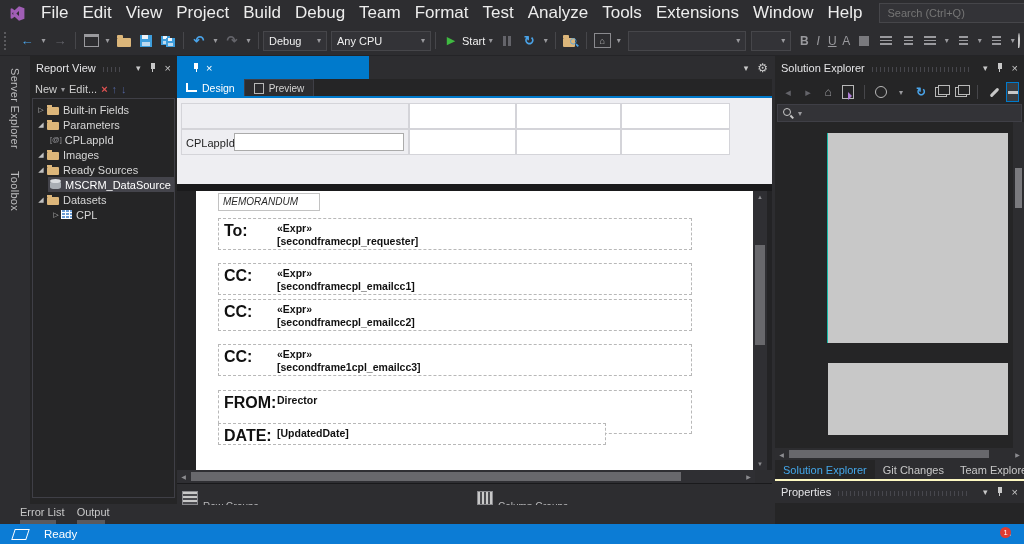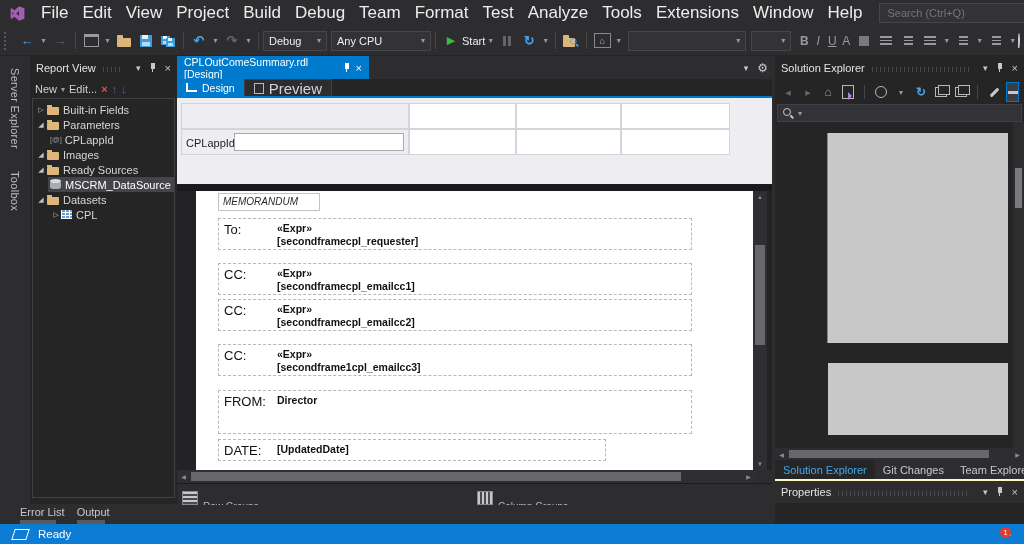--- a/index.html
+++ b/index.html
@@ -77,35 +77,35 @@
   .paric{font-size:7.5px;color:#9a9a9e;margin-right:3px;flex:none}
   .selband{position:absolute;left:15px;right:0;top:0;bottom:0;background:#44444b}
 
   
   .ed{position:absolute;left:177px;top:56px;width:595px;height:468px;background:#2d2d30}
   .doctab{position:absolute;left:0;top:0;width:192px;height:23px;background:#007acc;color:#fff;display:flex;align-items:center;font-size:10.5px;padding:0 7px;box-sizing:border-box;gap:6px}
   .doctab .pin::before{background:#fff}.doctab .pin::after{background:#fff}
   .tabr{position:absolute;right:4px;top:0;height:23px;display:flex;align-items:center;gap:9px;color:#c8c8c8}
   .subtabs{position:absolute;left:0;top:23px;width:595px;height:17px;background:#252526;display:flex}
   .dsn{background:#007acc;color:#fff;font-size:10.5px;display:flex;align-items:center;padding:0 9px;gap:5px}
-  .pvw{color:#d4d4d4;font-size:15px;display:flex;align-items:center;padding:0 9px;gap:5px;background:#2d2d30;border:1px solid #3f3f46;border-bottom:none;box-sizing:border-box}
+  .pvw{color:#d4d4d4;font-size:10px;display:flex;align-items:center;padding:0 9px;gap:5px;background:#2d2d30;border:1px solid #3f3f46;border-bottom:none;box-sizing:border-box}
   .ruler-ic{width:9px;height:7px;border-left:2px solid #fff;border-bottom:2px solid #fff}
   .pvw-ic{width:8px;height:9px;border:1px solid #b8b8b8;position:relative}
   .blueline{position:absolute;left:0;top:40px;width:595px;height:2px;background:#007acc}
   .param{position:absolute;left:0;top:42px;width:595px;height:86px;background:#eeeef2}
   .pcell{position:absolute;background:#fff;border:1px solid #d4d4d9;box-sizing:border-box}
   .pcell.gray{background:transparent}
   .plabel{position:absolute;left:9px;top:39px;font-size:11px;color:#1e1e1e}
   .pinput{position:absolute;left:57px;top:35px;width:170px;height:18px;background:#fff;border:1px solid #ababab;box-sizing:border-box;font-size:11px;padding:0 3px;font-family:"Liberation Sans",sans-serif}
   .darkgap{position:absolute;left:0;top:128px;width:595px;height:7px;background:#1a1a1c}
   .surface{position:absolute;left:0;top:135px;width:595px;height:279px;background:#232325}
   .page{position:absolute;left:19px;top:0;width:557px;height:279px;background:#fff;overflow:hidden}
   .memo{position:absolute;left:22px;top:2px;width:102px;height:18px;border:1px solid #c2c2c2;font-style:italic;font-size:10px;color:#2a2a2a;padding:2px 0 0 4px;box-sizing:border-box}
   .fbox{position:absolute;left:22px;width:474px;border:1px dashed #b8b8b8;background:#fff;box-sizing:border-box}
-  .fbox .lab{position:absolute;left:5px;top:3px;font-weight:normal;font-size:13px;color:#111}
+  .fbox .lab{position:absolute;left:5px;top:3px;font-weight:bold;font-size:16px;color:#111}
   .fbox .val{position:absolute;left:58px;top:3px;font-weight:bold;font-size:10.5px;color:#111;line-height:13px}
   .vscroll{position:absolute;left:576px;top:0;width:14px;height:279px;background:#2f2f33}
   .varrow{position:absolute;left:0;width:14px;height:12px;display:flex;align-items:center;justify-content:center;font-size:6px;color:#8c8c90}
   .vthumb{position:absolute;left:2px;width:10px;background:#68686c}
   .hscroll{position:absolute;left:0;top:414px;width:578px;height:13px;background:#2f2f33}
   .harrow{position:absolute;top:0;width:13px;height:13px;display:flex;align-items:center;justify-content:center;font-size:6px;color:#8c8c90}
   .hthumb{position:absolute;top:2px;height:9px;background:#68686c}
   .grouping{position:absolute;left:0;top:427px;width:595px;height:41px;background:#2d2d30;border-top:1px solid #1a1a1c}
   .rgic{position:absolute;width:14px;height:12px;border:1px solid #8a8a8e;background:repeating-linear-gradient(#c8c8c8 0 2px,#4a4a4e 2px 4px)}
   .cgic{position:absolute;width:14px;height:12px;border:1px solid #8a8a8e;background:repeating-linear-gradient(90deg,#c8c8c8 0 2px,#4a4a4e 2px 4px)}
@@ -341,21 +341,20 @@
       <div class="trow" style="padding-left:18px">
         <span class="tw-exp">▷</span>
         <span class="tblic"></span>
         <span>CPL</span>
       </div>
     </div>
   </div>
 
   <div class="ed">
     <div class="doctab">
-      <span>CPLOutComeSummary.rdl [Design]</span>
       <span class="pin"></span>
       <span style="font-size:11px">×</span>
     </div>
     <div class="tabr">
       <span style="font-size:9px">▾</span>
       <span style="font-size:12px">⚙</span>
     </div>
     <div class="subtabs">
       <div class="dsn">
         <span class="ruler-ic"></span>
@@ -413,21 +412,21 @@
               <div>«Expr»</div>
               <div>[secondframe1cpl_emailcc3]</div>
             </div>
         </div>
         <div class="fbox" style="top:199px;height:44px">
           <span class="lab">FROM:</span>
           <div class="val">
               <div>Director</div>
             </div>
         </div>
-        <div class="fbox" style="top:248px;height:22px;width:388px">
+        <div class="fbox" style="top:232px;height:22px;width:388px">
           <span class="lab">DATE:</span>
           <div class="val">
               <div>[UpdatedDate]</div>
             </div>
         </div>
       </div>
       <div class="vscroll">
         <span class="varrow" style="top:0">▲</span>
         <span class="vthumb" style="top:54px;height:100px"></span>
         <span class="varrow" style="bottom:0">▼</span>
@@ -521,20 +520,20 @@
         <i style="width:36px"></i>
     </span>
     <span class="btab">
       <span>Output</span>
         <i style="width:28px"></i>
     </span>
   </div>
 
   <div class="statusbar">
     <span class="para-ic"></span>
-    <span style="margin-left:10px">Ready</span>
+    <span style="margin-left:16px">Ready</span>
     <span style="margin-left:auto;margin-right:20px;position:relative">
       <span class="bell"></span>
       <span class="badge">1</span>
     </span>
   </div>
 
 </div>
 
 </body></html>

